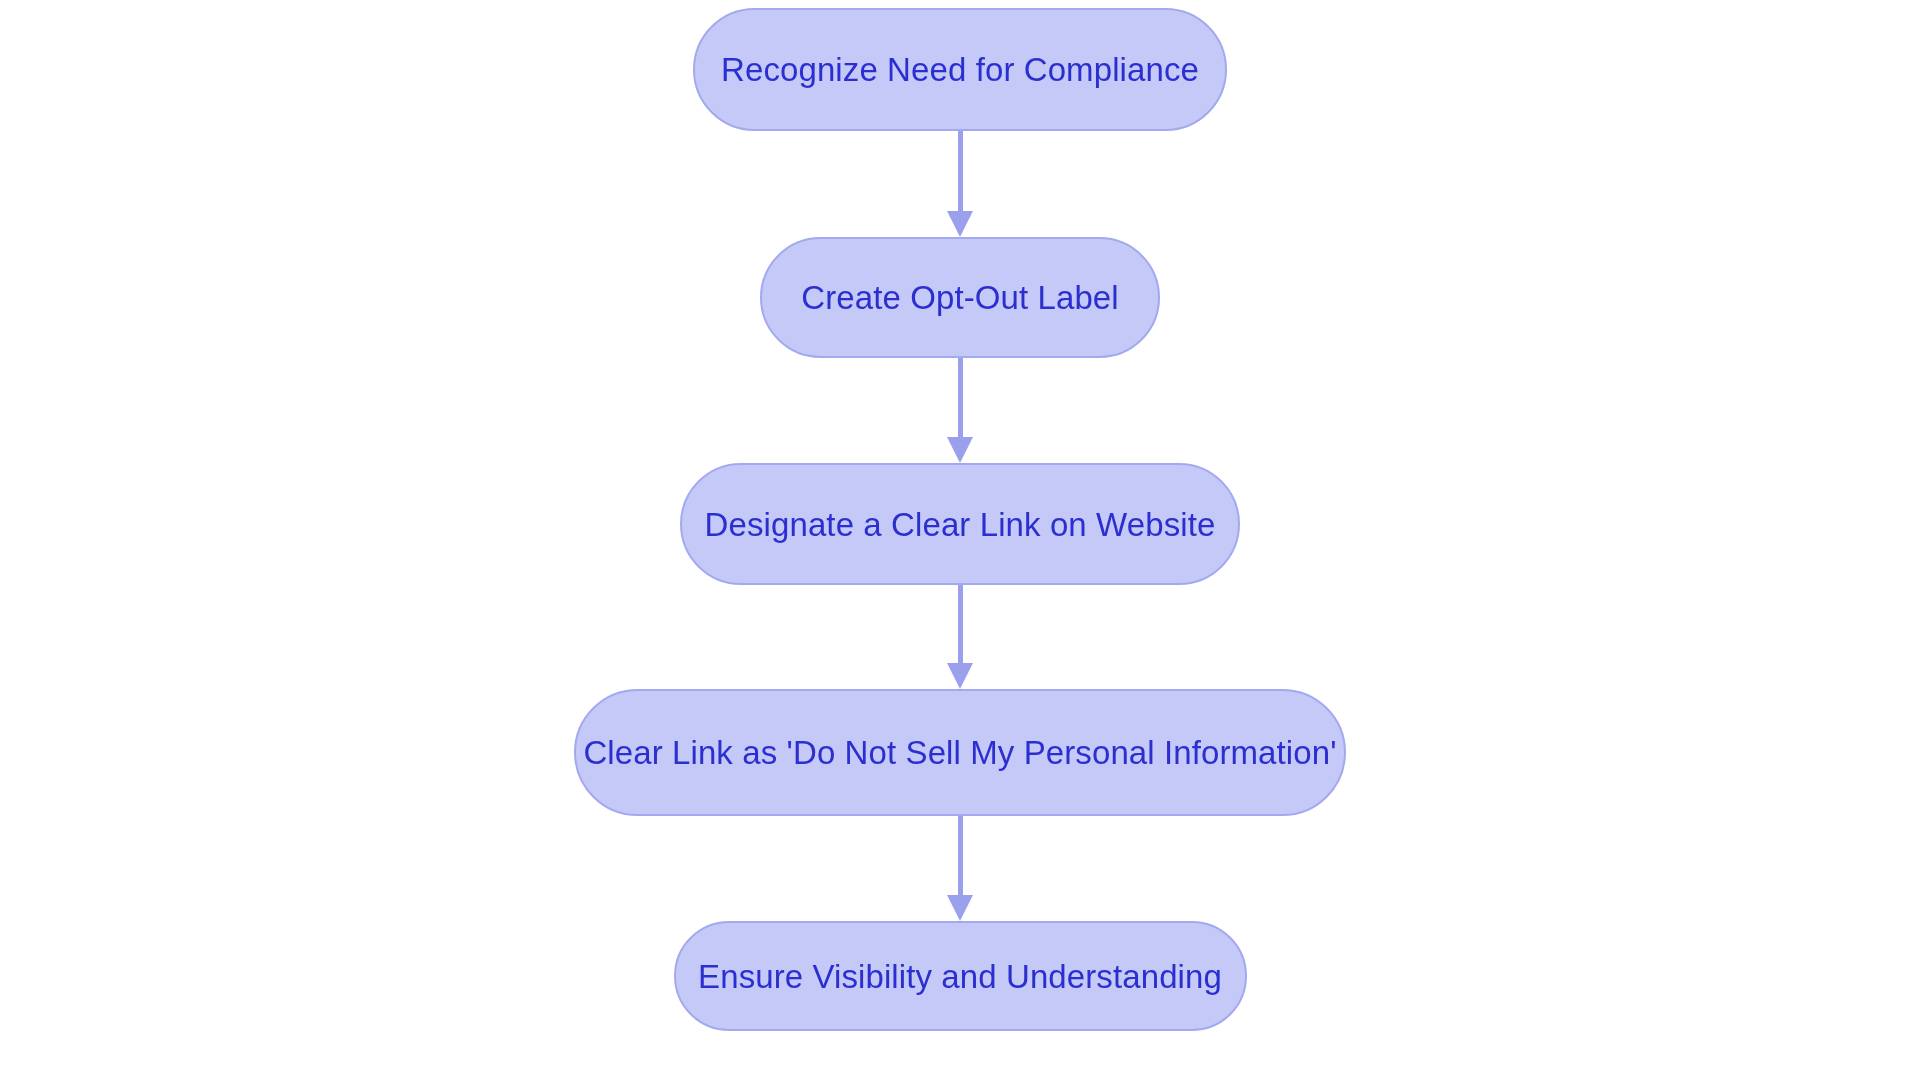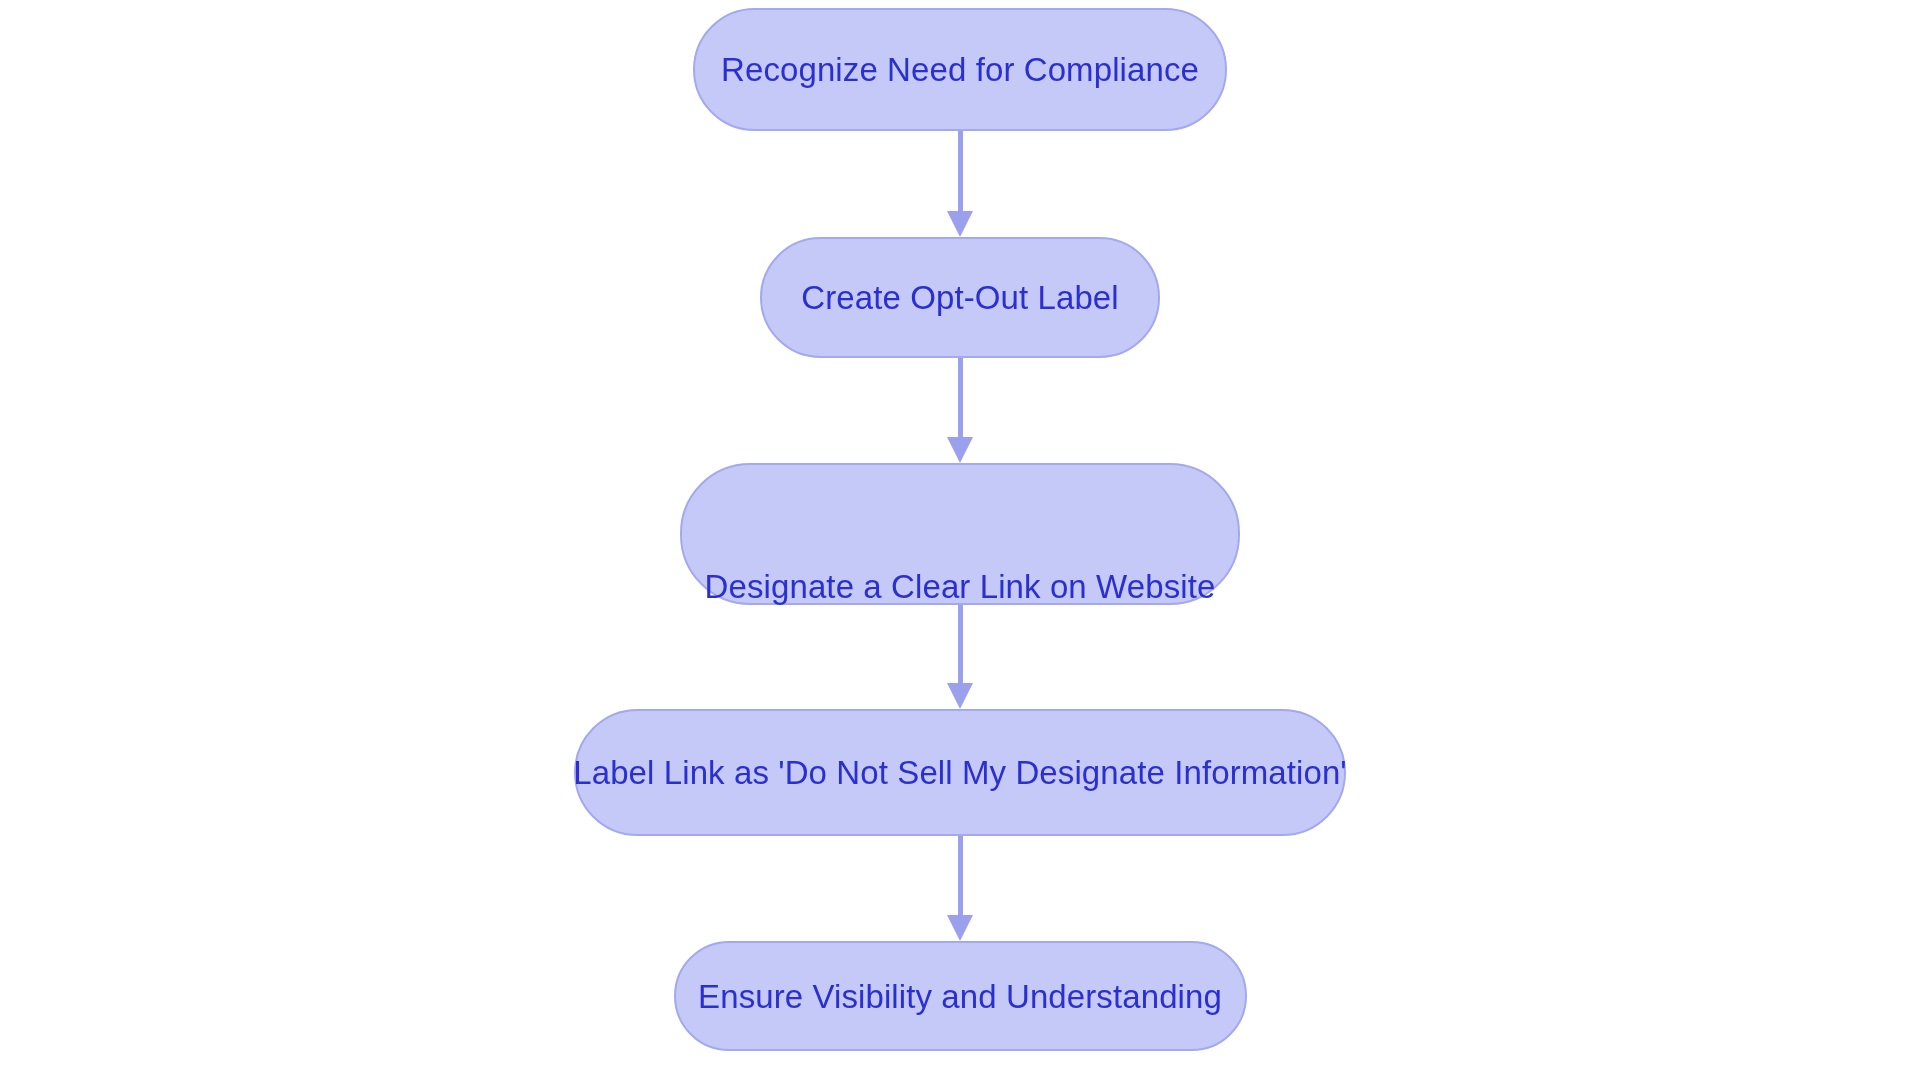--- a/index.html
+++ b/index.html
@@ -41,21 +41,21 @@
     color: #2b2fd0;
     font-size: 33px;
     font-weight: 400;
     letter-spacing: 0.1px;
     white-space: nowrap;
     line-height: 1;
     flex: 0 0 auto;
   }
   .flow-node.n0 { width: 534px; height: 123px; }
   .flow-node.n1 { width: 400px; height: 121px; }
-  .flow-node.n2 { width: 560px; height: 142px; align-items: flex-end; }
+  .flow-node.n2 { width: 560px; height: 122px; }
   .flow-node.n3 { width: 772px; height: 127px; }
   .flow-node.n4 { width: 573px; height: 110px; }
 
   .flow-connector {
     position: relative;
     width: 26px;
     flex: 0 0 auto;
     display: flex;
     flex-direction: column;
     align-items: center;
@@ -107,21 +107,21 @@
     <div class="flow-node n2">
       <span>Designate a Clear Link on Website</span>
     </div>
 
     <div class="flow-connector c2">
       <div class="connector-line"></div>
       <div class="connector-head"></div>
     </div>
 
     <div class="flow-node n3">
-      <span>Label Link as 'Do Not Sell My Designate Information'</span>
+      <span>Clear Link as 'Do Not Sell My Personal Information'</span>
     </div>
 
     <div class="flow-connector c3">
       <div class="connector-line"></div>
       <div class="connector-head"></div>
     </div>
 
     <div class="flow-node n4">
       <span>Ensure Visibility and Understanding</span>
     </div>

